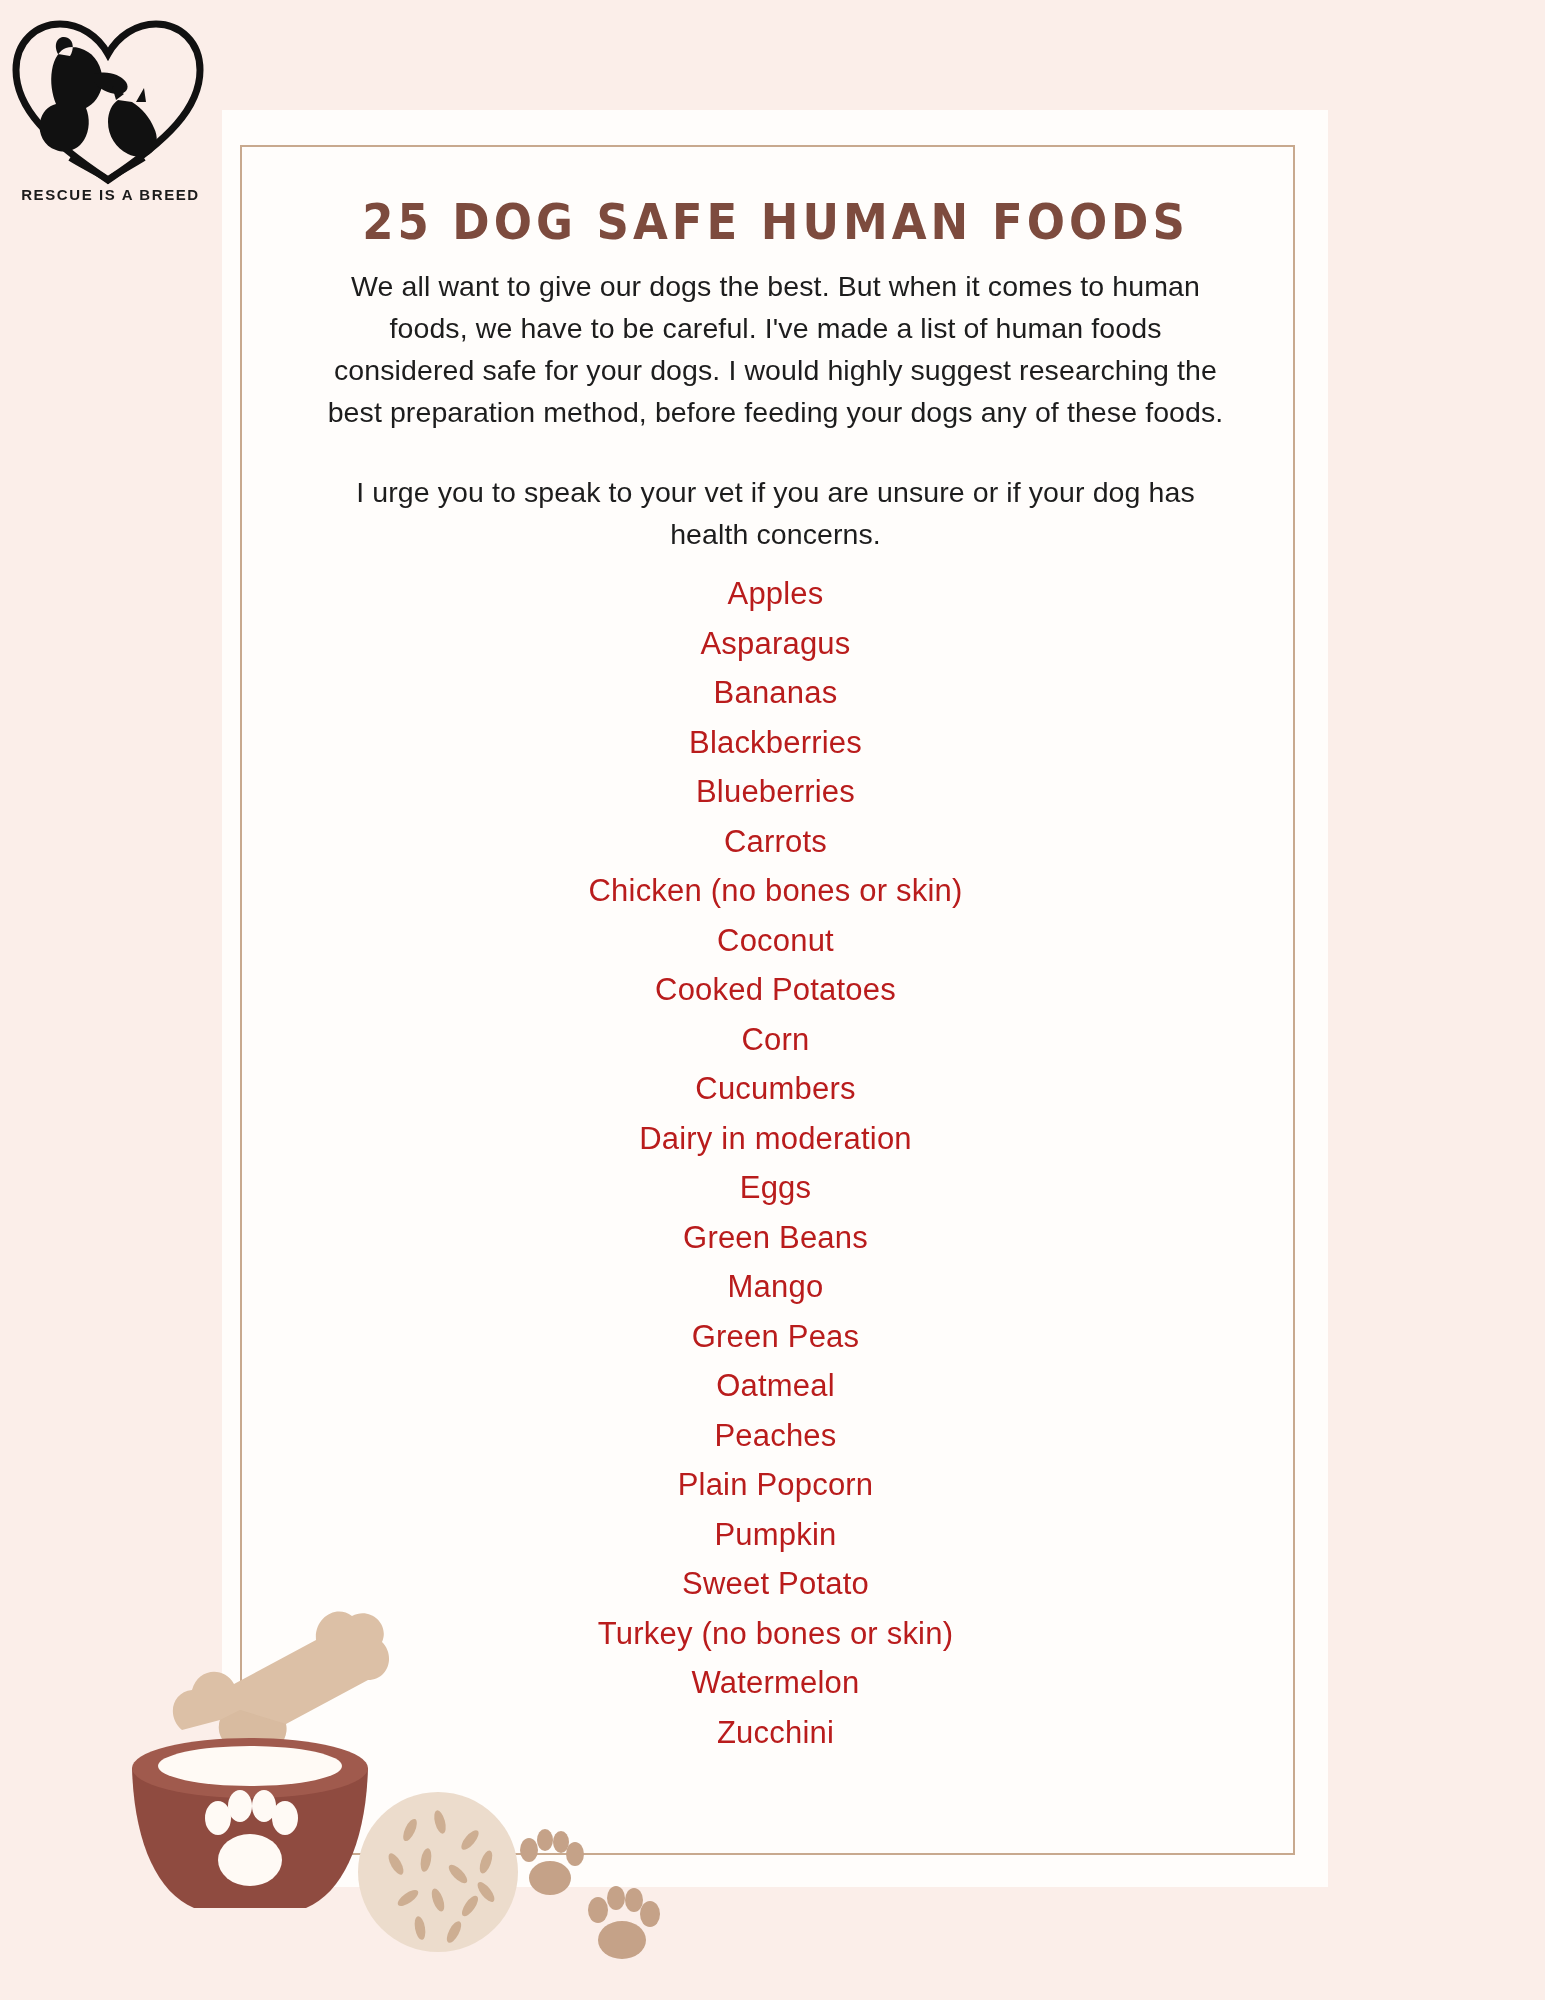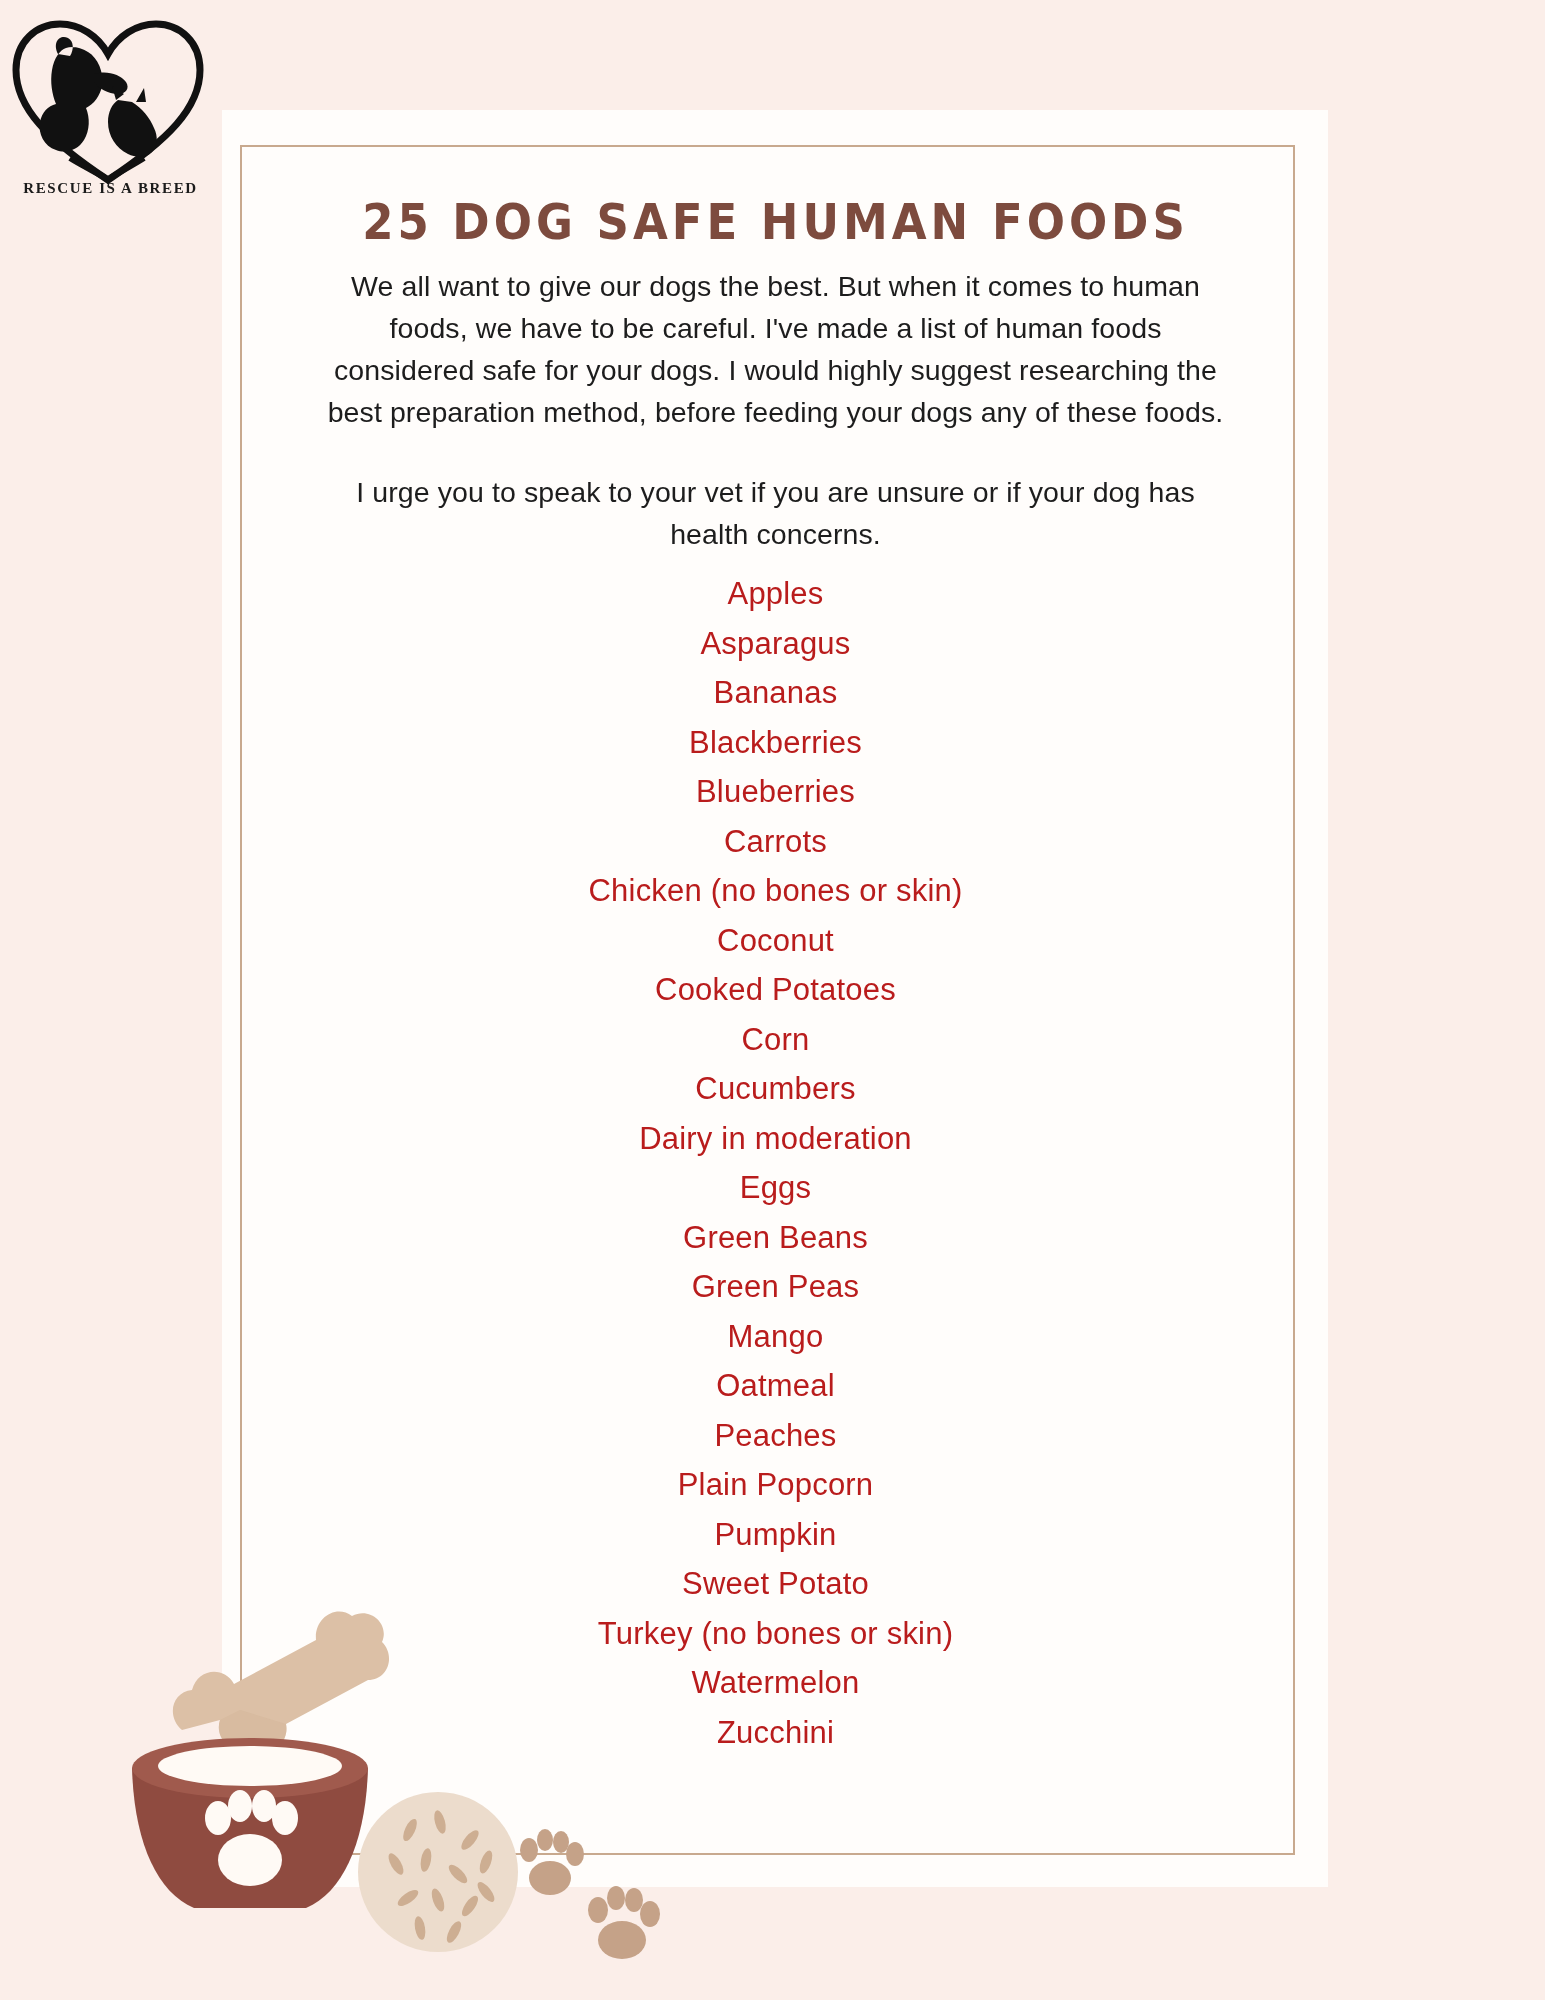--- a/index.html
+++ b/index.html
@@ -20,24 +20,24 @@
     position: absolute;
     left: 8px;
     top: 8px;
     width: 200px;
     height: 195px;
   }
   .logo svg { display: block; }
   .logo-text {
     position: absolute;
     left: 0;
-    top: 172px;
+    top: 178px;
     width: 205px;
     text-align: center;
-    font-family: Liberation Serif, serif;
+    font-family: Liberation Sans, sans-serif;
     font-size: 15px;
     letter-spacing: 1.6px;
     color: #1b1b1b;
     font-weight: bold;
   }
 
   
   .card {
     position: absolute;
     left: 222px;
@@ -156,22 +156,22 @@
     <li>Blueberries</li>
     <li>Carrots</li>
     <li>Chicken (no bones or skin)</li>
     <li>Coconut</li>
     <li>Cooked Potatoes</li>
     <li>Corn</li>
     <li>Cucumbers</li>
     <li>Dairy in moderation</li>
     <li>Eggs</li>
     <li>Green Beans</li>
+    <li>Mango</li>
     <li>Green Peas</li>
-    <li>Mango</li>
     <li>Oatmeal</li>
     <li>Peaches</li>
     <li>Plain Popcorn</li>
     <li>Pumpkin</li>
     <li>Sweet Potato</li>
     <li>Turkey (no bones or skin)</li>
     <li>Watermelon</li>
     <li>Zucchini</li>
   </ul>
 </div>

